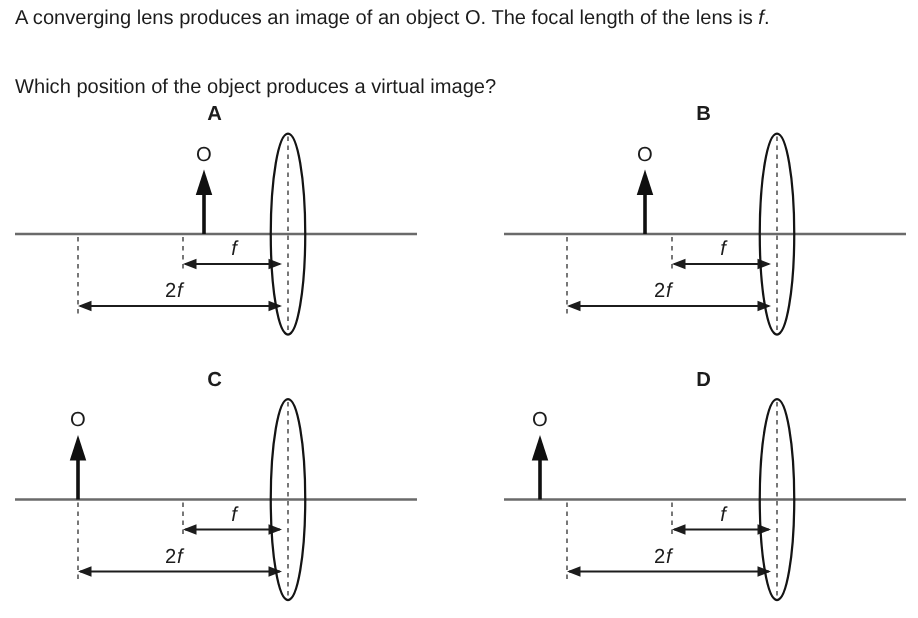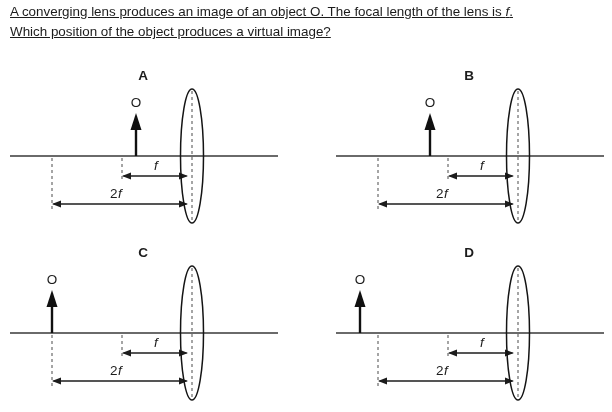--- a/index.html
+++ b/index.html
@@ -1,20 +1,20 @@
 <!DOCTYPE html>
 <html><head>
 <meta charset="utf-8">
 <style>
   html,body{margin:0;padding:0;background:#fff;}
   .page{position:relative;width:612px;height:412px;background:var(--bg,#fff);
         overflow:hidden;font-family:"Liberation Sans",sans-serif;}
   .qline{position:absolute;left:10px;font-size:13.4px;line-height:16px;
-         color:var(--ink,#1c1c1c);white-space:nowrap;text-decoration:underline;}
-  #q1{top:4px;} #q2{top:24px;}
+         color:var(--ink,#1c1c1c);white-space:nowrap;}
+  #q1{top:4px;} #q2{top:50px;}
   .it{font-style:italic;}
   svg.diagram{position:absolute;overflow:visible;}
   svg text{fill:var(--ink,#1c1c1c);font-family:"Liberation Sans",sans-serif;font-size:13.5px;}
   text.letter{font-weight:bold;}
   .axis{stroke:var(--axis,#6a6a6a);stroke-width:1.8;}
   .dash{stroke:var(--dashc,#5c5c5c);stroke-width:1.1;stroke-dasharray:3 3;fill:none;}
   .dim{stroke:var(--ink,#1c1c1c);stroke-width:1.4;}
   .dimhead{fill:var(--ink,#1c1c1c);stroke:none;}
   .lens{fill:none;stroke:var(--lens,#141414);stroke-width:1.5;}
   .obj{stroke:var(--obj,#101010);stroke-width:2.4;}

